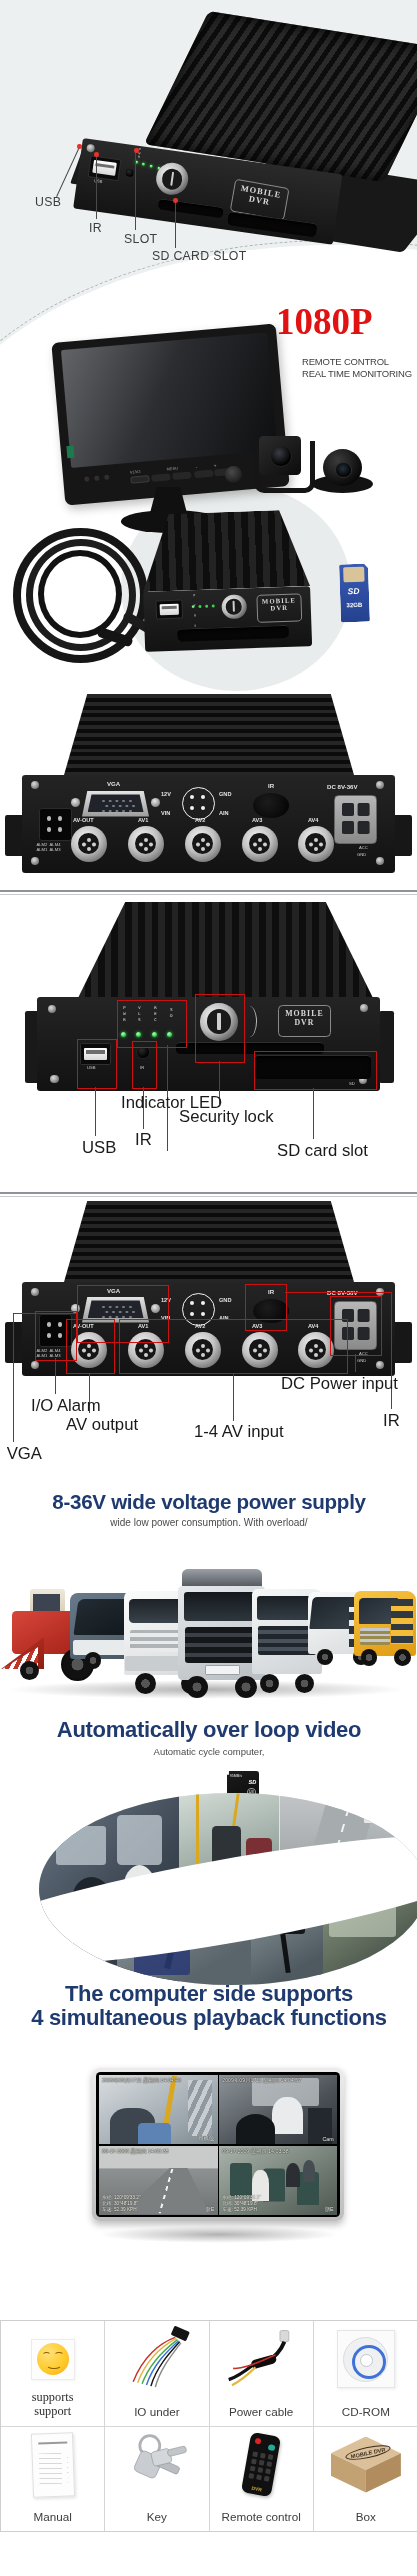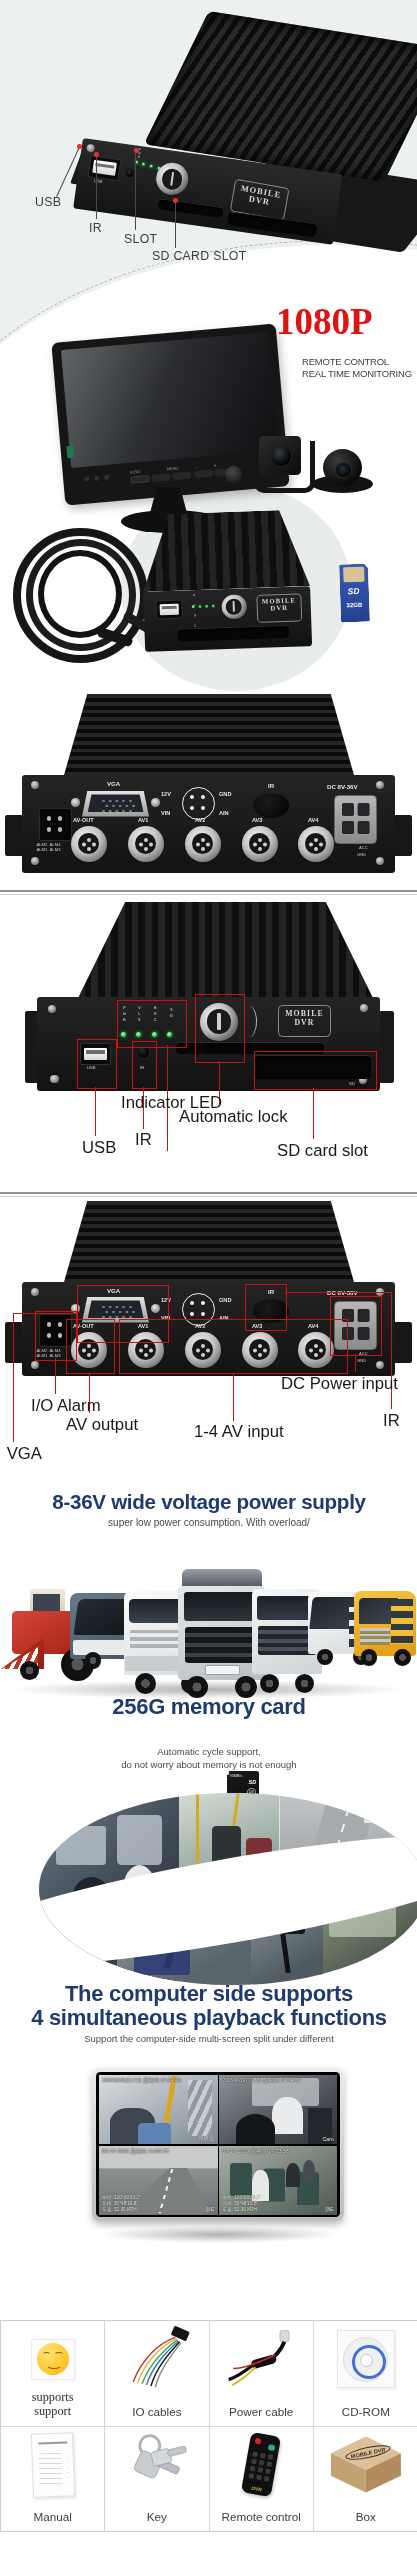--- a/index.html
+++ b/index.html
@@ -347,21 +347,21 @@
   <div class="redbox" style="left:77px;top:1039px;width:38px;height:48px;"></div>
   <div class="redbox" style="left:132px;top:1041px;width:23.4px;height:46px;"></div>
   <div class="redbox" style="left:254px;top:1051px;width:121px;height:37px;"></div>
 
   <div class="rline-v" style="left:167px;top:1045px;height:106px;"></div>
   <div class="rline-v" style="left:219px;top:1061px;height:43px;"></div>
   <div class="rline-v" style="left:95px;top:1087px;height:49px;"></div>
   <div class="rline-v" style="left:143px;top:1087px;height:42px;"></div>
   <div class="rline-v" style="left:313px;top:1088px;height:51px;"></div>
 
-  <div class="callout-lg" style="left:179px;top:1107px;">Automatic lock</div>
+  <div class="callout-lg" style="left:179px;top:1107px;">Security lock</div>
   <div class="callout-lg" style="left:82px;top:1138px;">USB</div>
   <div class="callout-lg" style="left:135px;top:1130px;">IR</div>
   <div class="callout-lg" style="left:121px;top:1093px;">Indicator LED</div>
   <div class="callout-lg" style="left:277px;top:1141px;">SD card slot</div>
 
   <div class="divider-a" style="top:1192px;"></div>
   <div class="divider-b" style="top:1196px;"></div>
 
   <div class="abs" style="left:22px;top:1201px;width:373px;height:178px;">
     <div class="abs ribsH" style="left:42px;top:0;width:290px;height:81px;clip-path:polygon(8% 0,92% 0,100% 100%,0 100%);"></div>
@@ -446,21 +446,21 @@
   <div class="rline-v" style="left:391px;top:1292px;height:117px;"></div>
 
   <div class="callout-lg" style="left:6.7px;top:1444px;">VGA</div>
   <div class="callout-lg" style="left:31px;top:1396px;">I/O Alarm</div>
   <div class="callout-lg" style="left:66px;top:1415px;">AV output</div>
   <div class="callout-lg" style="left:194px;top:1422px;">1-4 AV input</div>
   <div class="callout-lg" style="left:281px;top:1374px;">DC Power input</div>
   <div class="callout-lg" style="left:383px;top:1411px;">IR</div>
 
   <div class="h-navy" style="top:1490px;font-size:20.6px;">8-36V wide voltage power supply</div>
-  <div class="sub" style="top:1517px;font-size:10px;">super low power consumption. With overload/</div>
+  <div class="sub" style="top:1517px;font-size:10px;">wide low power consumption. With overload/</div>
 
   <div class="abs" style="left:0;top:1560px;width:418px;height:142px;">
     <div class="shadow-ell" style="left:5.6px;bottom:3.3px;width:401px;height:19px;"></div>
 
     <div class="abs" style="left:1.1px;top:29px;width:101px;height:94px;">
       <div class="abs" style="left:29px;top:0;width:35px;height:32px;background:linear-gradient(#efe9da,#cfc6ae);border-radius:2.8px;"></div>
       <div class="abs" style="left:32px;top:4.5px;width:27px;height:19px;background:#3b4450;"></div>
       <div class="abs" style="left:11px;top:22px;width:72px;height:43px;background:linear-gradient(150deg,#d8453a,#a32217);border-radius:4.5px;"></div>
       <div class="abs" style="left:0;top:48px;width:43px;height:32px;background:linear-gradient(150deg,#c03528,#8e1d12);clip-path:polygon(0 100%,100% 0,100% 100%);"></div>
       <div class="abs" style="left:1.1px;top:58px;width:36px;height:22px;background:repeating-linear-gradient(115deg,#fff 0 3.9px,#c03528 3.9px 7.8px);clip-path:polygon(0 100%,100% 0,100% 100%);"></div>
@@ -514,23 +514,22 @@
     <div class="abs" style="left:354px;top:31px;width:62px;height:79px;">
       <div class="abs" style="left:0;top:0;width:62px;height:65px;background:linear-gradient(160deg,#f7c444,#e09a12);border-radius:6.7px 9px 3.3px 3.3px;"></div>
       <div class="abs" style="left:4.5px;top:6.7px;width:39px;height:26px;background:linear-gradient(150deg,#222a31,#3e4851);border-radius:4.5px 1.1px 1.1px 1.1px;"></div>
       <div class="abs" style="left:37px;top:7.8px;width:22px;height:45px;background:repeating-linear-gradient(180deg,#30393f 0 6.7px,#f3bd3a 6.7px 12.3px);"></div>
       <div class="abs" style="left:5.6px;top:37px;width:30px;height:16.7px;background:repeating-linear-gradient(180deg,#c5c9cc 0 2.8px,#9b8a4e 2.8px 5.6px);border-radius:1.7px;"></div>
       <div class="wheel" style="left:6.7px;top:58px;width:16.7px;height:16.7px;"></div>
       <div class="wheel" style="left:40px;top:58px;width:16.7px;height:16.7px;"></div>
     </div>
   </div>
 
-  <div class="h-navy" style="top:1694px;font-size:22px;">256G memory card</div>
-  <div class="sub" style="top:1746px;font-size:9.5px;">Automatic cycle support,</div>
-  <div class="sub" style="top:1759px;font-size:9.5px;">do not worry about memory is not enough</div>
+  <div class="h-navy" style="top:1717px;font-size:22px;">Automatically over loop video</div>
+  <div class="sub" style="top:1746px;font-size:9.5px;">Automatic cycle computer,</div>
 
   <div class="abs" style="left:227px;top:1771px;width:32px;height:47px;background:linear-gradient(160deg,#1c1c1c,#050505);border-radius:2.8px;clip-path:polygon(0 0,100% 0,100% 100%,0 100%,0 8%,6% 8%,6% 0);box-shadow:1.7px 2.2px 4.5px rgba(0,0,0,.35);">
     <div class="abs" style="left:2.8px;top:2.8px;font-size:3.6px;color:#e8e8e8;">95MB/s</div>
     <div class="abs" style="right:2.8px;top:7.8px;font-size:5.6px;font-weight:bold;color:#fff;font-style:italic;">SD</div>
     <div class="abs" style="right:3.3px;top:16.7px;font-size:3.9px;color:#fff;border:0.6px solid #9a9a9a;border-radius:50%;padding:0.6px 1.1px;">U3</div>
     <div class="abs" style="left:3.3px;top:29px;font-size:7.2px;font-weight:bold;color:#e02020;">256GB</div>
   </div>
 
   <div class="abs" style="left:39px;top:1793px;width:387px;height:192px;border-radius:50%;overflow:hidden;background:#dfe3e5;">
     <div class="abs" style="left:0;top:0;width:140px;height:192px;background:linear-gradient(135deg,#6d7987 0%,#3d4754 55%,#252c35 100%);">
@@ -560,21 +559,20 @@
     </div>
     <div class="abs" style="left:212px;top:109px;width:72px;height:84px;background:linear-gradient(150deg,#87939a,#4f5a60 75%);">
       <div class="abs" style="left:19px;top:7.8px;width:35px;height:24.5px;background:#14171a;border-radius:3.3px;"></div>
       <div class="abs" style="left:32px;top:32px;width:4.5px;height:39px;background:#0f1113;transform:rotate(-8deg);"></div>
     </div>
     <div class="abs" style="left:-106px;top:66px;width:591px;height:84px;background:#fff;border-radius:50%;transform:rotate(-10deg);"></div>
   </div>
 
   <div class="h-navy" style="top:1981px;font-size:22px;">The computer side supports</div>
   <div class="h-navy" style="top:2005px;font-size:22px;">4 simultaneous playback functions</div>
-  <div class="sub" style="top:2033px;font-size:9.5px;">Support the computer-side multi-screen split under different</div>
 
   <div class="abs" style="left:92px;top:2068px;width:252px;height:153px;background:linear-gradient(#ececec,#bdbdbd);border-radius:7.8px;padding:0;box-shadow:0 3.3px 7.8px rgba(0,0,0,.25);">
     <div class="abs" style="left:3.9px;top:3.9px;width:244px;height:145px;background:#000;border-radius:4.5px;">
       <div class="mcell" style="position:absolute;left:2.8px;top:2.8px;width:119px;height:69px;background:linear-gradient(150deg,#d9dde0,#9aa4ab 70%,#7c868d);">
         <div class="abs" style="left:67px;top:0;width:4.5px;height:69px;background:#d9a820;transform:rotate(10deg);"></div>
         <div class="abs" style="left:89px;top:5.6px;width:24.5px;height:56px;background:repeating-linear-gradient(115deg,#c8cdd1 0 4.5px,#8f999f 4.5px 9px);"></div>
         <div class="abs" style="left:11px;top:33px;width:45px;height:36px;background:#3d464e;border-radius:40% 40% 0 0;"></div>
         <div class="abs" style="left:39px;top:48px;width:33px;height:21px;background:#5d83b4;border-radius:4.5px 4.5px 0 0;"></div>
         <div class="ts">2009年09月17日 星期四 14:04:40</div>
         <div class="cnr">司机位</div>
@@ -625,21 +623,21 @@
         <svg width="72" height="67" viewBox="0 0 130 120">
           <rect x="92" y="4" width="30" height="18" rx="3" fill="#141414" transform="rotate(24 107 13)"></rect>
           <path d="M98,20 C70,30 40,55 22,100" stroke="#c62f28" stroke-width="2.6" fill="none"></path>
           <path d="M100,22 C74,36 46,60 30,102" stroke="#e3b341" stroke-width="2.6" fill="none"></path>
           <path d="M102,24 C78,42 52,66 38,104" stroke="#3fae49" stroke-width="2.6" fill="none"></path>
           <path d="M104,26 C82,46 58,70 46,106" stroke="#3a6fd8" stroke-width="2.6" fill="none"></path>
           <path d="M106,28 C86,50 64,74 54,108" stroke="#141414" stroke-width="2.6" fill="none"></path>
           <path d="M108,30 C90,54 70,78 62,110" stroke="#8a8a8a" stroke-width="2.6" fill="none"></path>
         </svg>
       </div>
-      <div class="cell-label">IO cables</div>
+      <div class="cell-label">IO under</div>
     </div>
     <div class="cell">
       <div class="cell-art">
         <svg width="78" height="67" viewBox="0 0 140 120">
           <rect x="104" y="8" width="16" height="20" rx="3" fill="#d9d9d9" stroke="#9a9a9a"></rect>
           <path d="M112,28 C104,48 92,58 78,66" stroke="#111" stroke-width="7" fill="none"></path>
           <rect x="52" y="56" width="46" height="16" rx="8" fill="#0d0d0d" transform="rotate(-16 75 64)"></rect>
           <path d="M58,68 C40,82 26,92 12,96" stroke="#111" stroke-width="6" fill="none"></path>
           <path d="M60,74 C44,90 30,100 18,106" stroke="#e0b63c" stroke-width="4" fill="none"></path>
           <path d="M96,52 C70,62 40,78 20,76" stroke="#c62f28" stroke-width="3" fill="none"></path>

